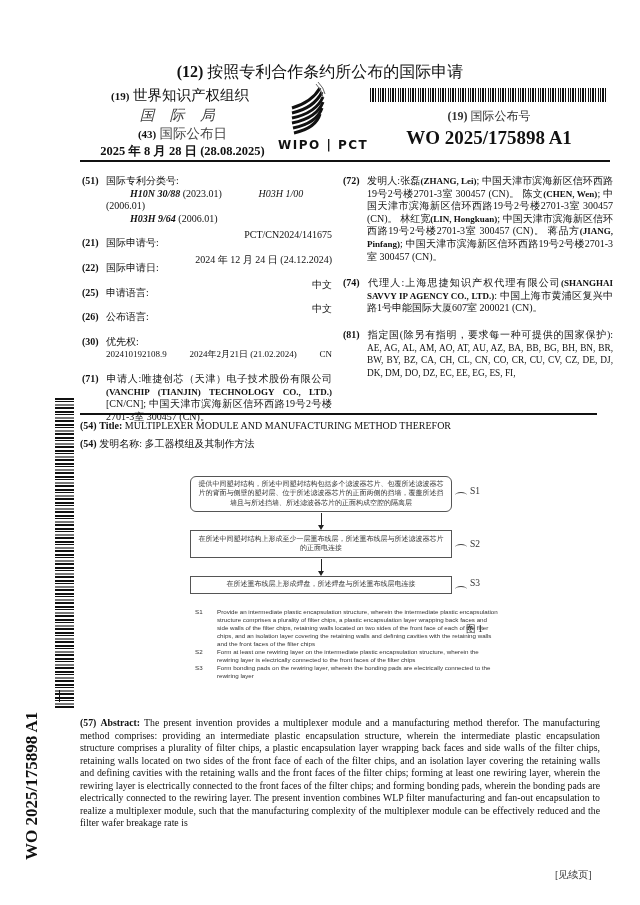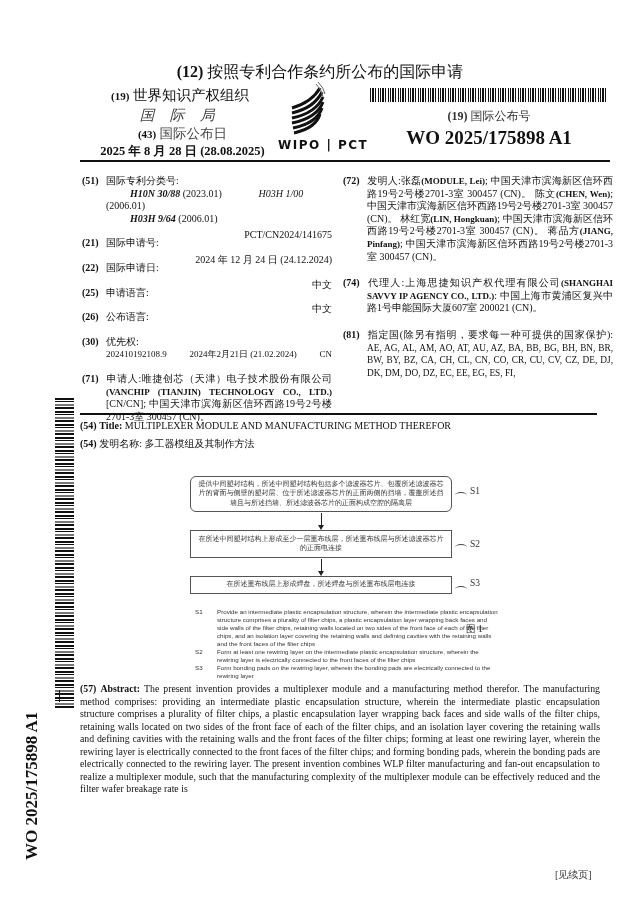--- a/index.html
+++ b/index.html
@@ -46,21 +46,21 @@
   .arrow { position: absolute; width: 1px; background: #222; }
   .arrow::after { content: ""; position: absolute; left: -3px; bottom: -3px; border-left: 3.5px solid transparent;
     border-right: 3.5px solid transparent; border-top: 5px solid #222; }
   .slabel { position: absolute; font-size: 9.5px; color: #333; }
   .tilde { position: absolute; width: 12px; height: 6px; border-top: 1px solid #444; border-radius: 50% 50% 0 0; }
 
   #legend { left: 195px; top: 608px; width: 305px; font-family: "Liberation Sans", sans-serif; font-size: 6.2px; line-height: 8px; color: #333; }
   .lg-row { display: flex; }
   .lg-row .k { width: 22px; flex-shrink: 0; }
 
-  #abstract { left: 80px; top: 683px; width: 520px; font-size: 9.8px; line-height: 12.5px; text-align: justify; }
+  #abstract { left: 80px; top: 717px; width: 520px; font-size: 9.8px; line-height: 12.5px; text-align: justify; }
   #continued { left: 555px; top: 868px; font-size: 10px; color: #333; }
 </style>
 </head>
 <body>
 
 <div id="doc-type" class="abs">
   <span class="b">(12)</span>
   <span>按照专利合作条约所公布的国际申请</span>
 </div>
 
@@ -131,21 +131,21 @@
       <span>CN</span>
     </div>
   </div>
   <div class="fld just" style="padding-left:24px;text-indent:-24px;">
     <span class="code" style="text-indent:0">(71)</span><span>申请人:</span><span>唯捷创芯（天津）电子技术股份有限公司</span><span class="b" style="font-size:9px">(VANCHIP (TIANJIN) TECHNOLOGY CO., LTD.)</span><span> [CN/CN]; 中国天津市滨海新区信环西路19号2号楼2701-3室 300457 (CN)。</span>
   </div>
 </div>
 
 <div class="col" style="left:343px;top:167px;width:270px;">
   <div class="fld just" style="padding-left:24px;text-indent:-24px;">
-    <span class="code" style="text-indent:0">(72)</span><span>发明人:</span><span>张磊</span><span class="b" style="font-size:9px">(MODULE, Lei)</span><span>; 中国天津市滨海新区信环西路19号2号楼2701-3室 300457 (CN)。</span>
+    <span class="code" style="text-indent:0">(72)</span><span>发明人:</span><span>张磊</span><span class="b" style="font-size:9px">(ZHANG, Lei)</span><span>; 中国天津市滨海新区信环西路19号2号楼2701-3室 300457 (CN)。</span>
     <span>陈文</span><span class="b" style="font-size:9px">(CHEN, Wen)</span><span>; 中国天津市滨海新区信环西路19号2号楼2701-3室 300457 (CN)。</span>
     <span>林红宽</span><span class="b" style="font-size:9px">(LIN, Hongkuan)</span><span>; 中国天津市滨海新区信环西路19号2号楼2701-3室 300457 (CN)。</span>
     <span>蒋品方</span><span class="b" style="font-size:9px">(JIANG, Pinfang)</span><span>; 中国天津市滨海新区信环西路19号2号楼2701-3室 300457 (CN)。</span>
   </div>
   <div class="fld just" style="padding-left:24px;text-indent:-24px;margin-top:6px;">
     <span class="code" style="text-indent:0">(74)</span><span>代理人:</span><span>上海思捷知识产权代理有限公司</span><span class="b" style="font-size:9px">(SHANGHAI SAVVY IP AGENCY CO., LTD.)</span><span>: 中国上海市黄浦区复兴中路1号申能国际大厦607室 200021 (CN)。</span>
   </div>
   <div class="fld just" style="padding-left:24px;text-indent:-24px;margin-top:6px;">
     <span class="code" style="text-indent:0">(81)</span><span>指定国(除另有指明，要求每一种可提供的国家保护):</span> <span style="font-size:9.3px">AE, AG, AL, AM, AO, AT, AU, AZ, BA, BB, BG, BH, BN, BR, BW, BY, BZ, CA, CH, CL, CN, CO, CR, CU, CV, CZ, DE, DJ, DK, DM, DO, DZ, EC, EE, EG, ES, FI,</span>
   </div>

